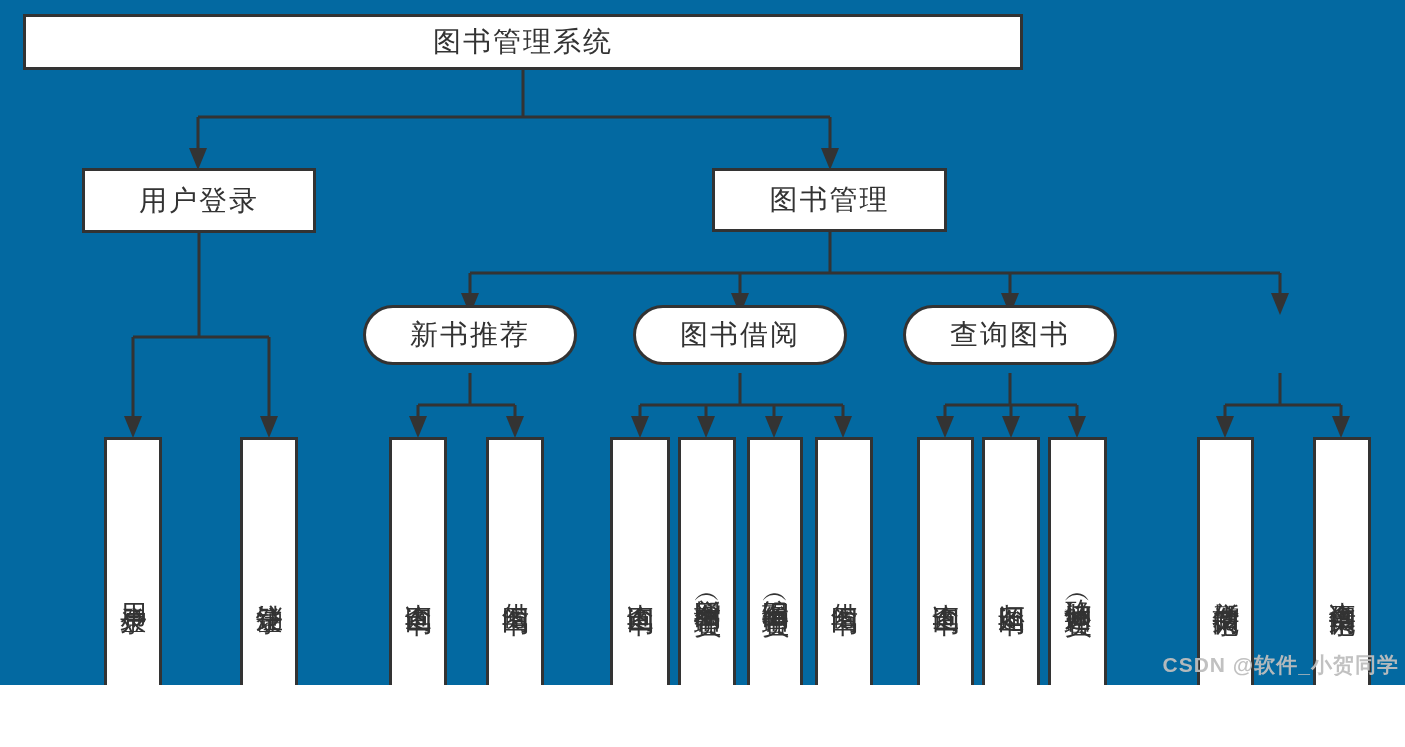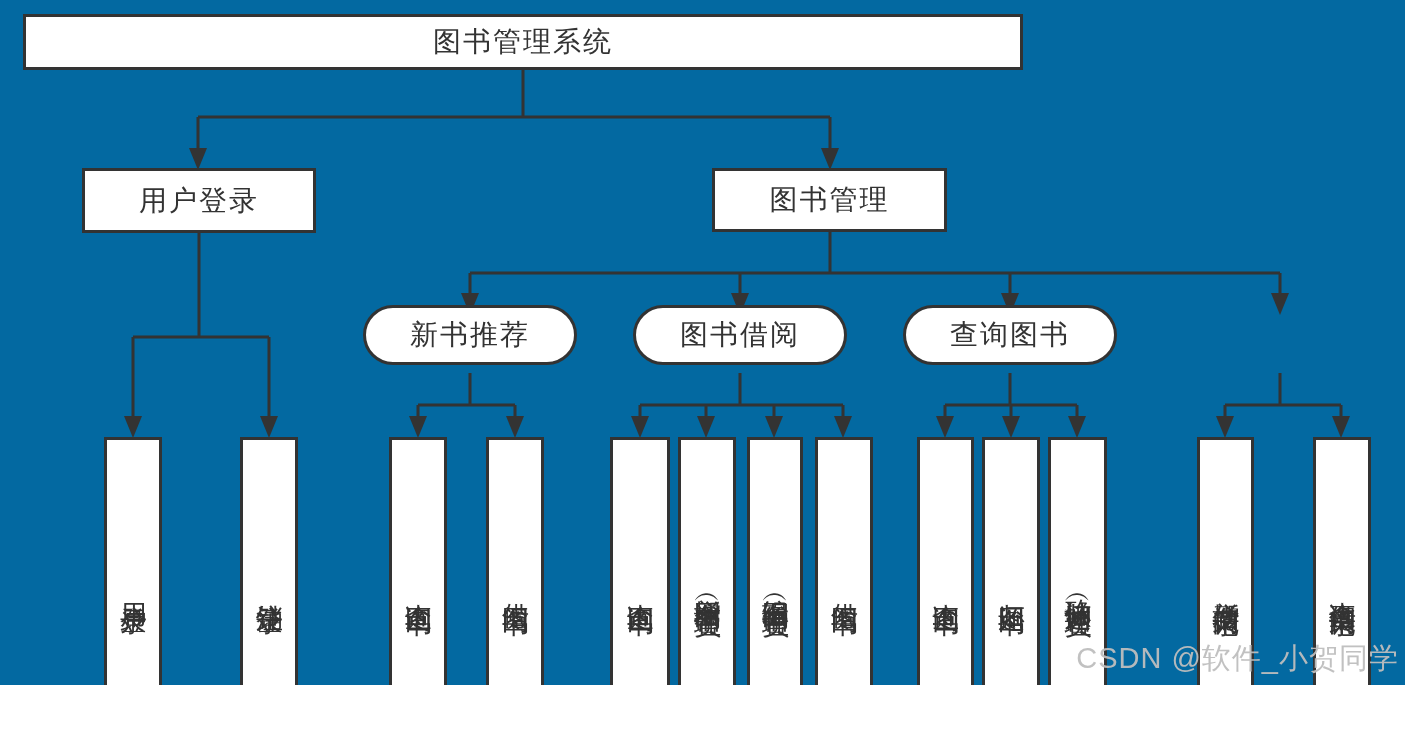--- a/index.html
+++ b/index.html
@@ -28,25 +28,26 @@
     letter-spacing:2px;
     line-height:1;
   }
   .row-top{top:14px;height:56px;}
   .row-branch{top:168px;height:65px;}
   .row-mid{top:305px;height:60px;border-radius:30px;}
   .row-leaf{top:437px;height:298px;}
   .watermark{
     position:absolute;
     right:6px;bottom:6px;
-    font-size:29px;
+    font-size:21px;
     letter-spacing:1px;
     color:rgba(190,190,190,0.95);
     z-index:5;
     white-space:nowrap;
+    font-weight:bold;
   }
 </style>
 </head>
 <body>
 
 <div class="canvas">
 
   <svg class="connectors" width="1405" height="747" viewBox="0 0 1405 747">
     <g stroke="#333333" stroke-width="3" fill="none">
 

